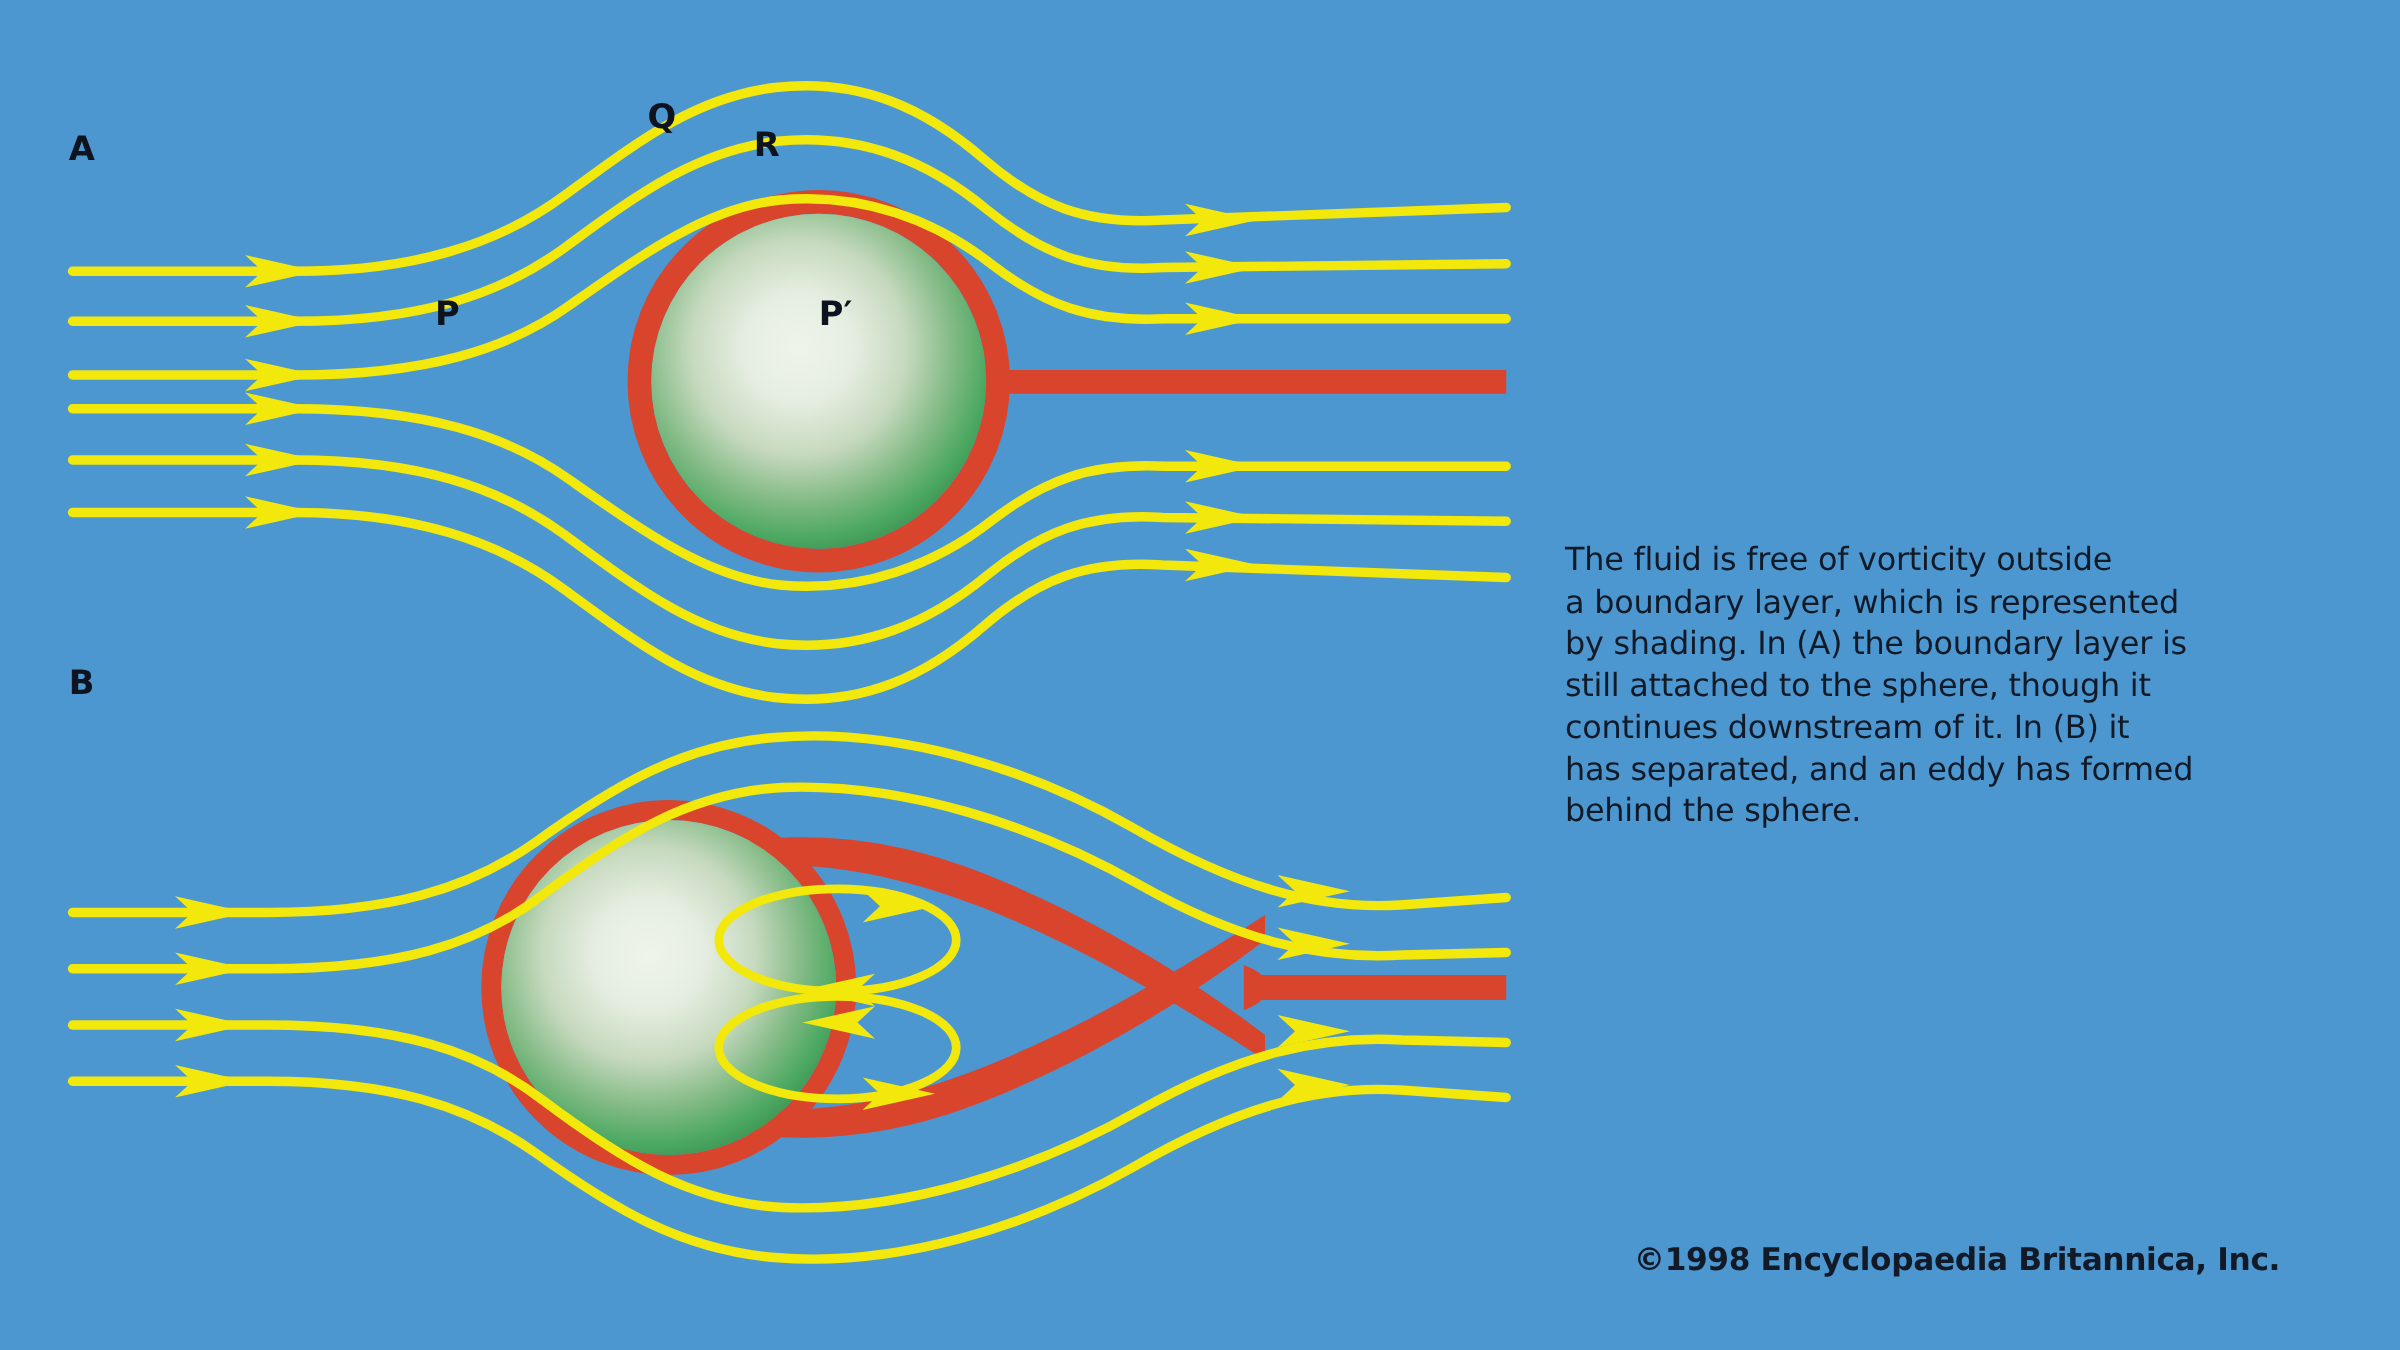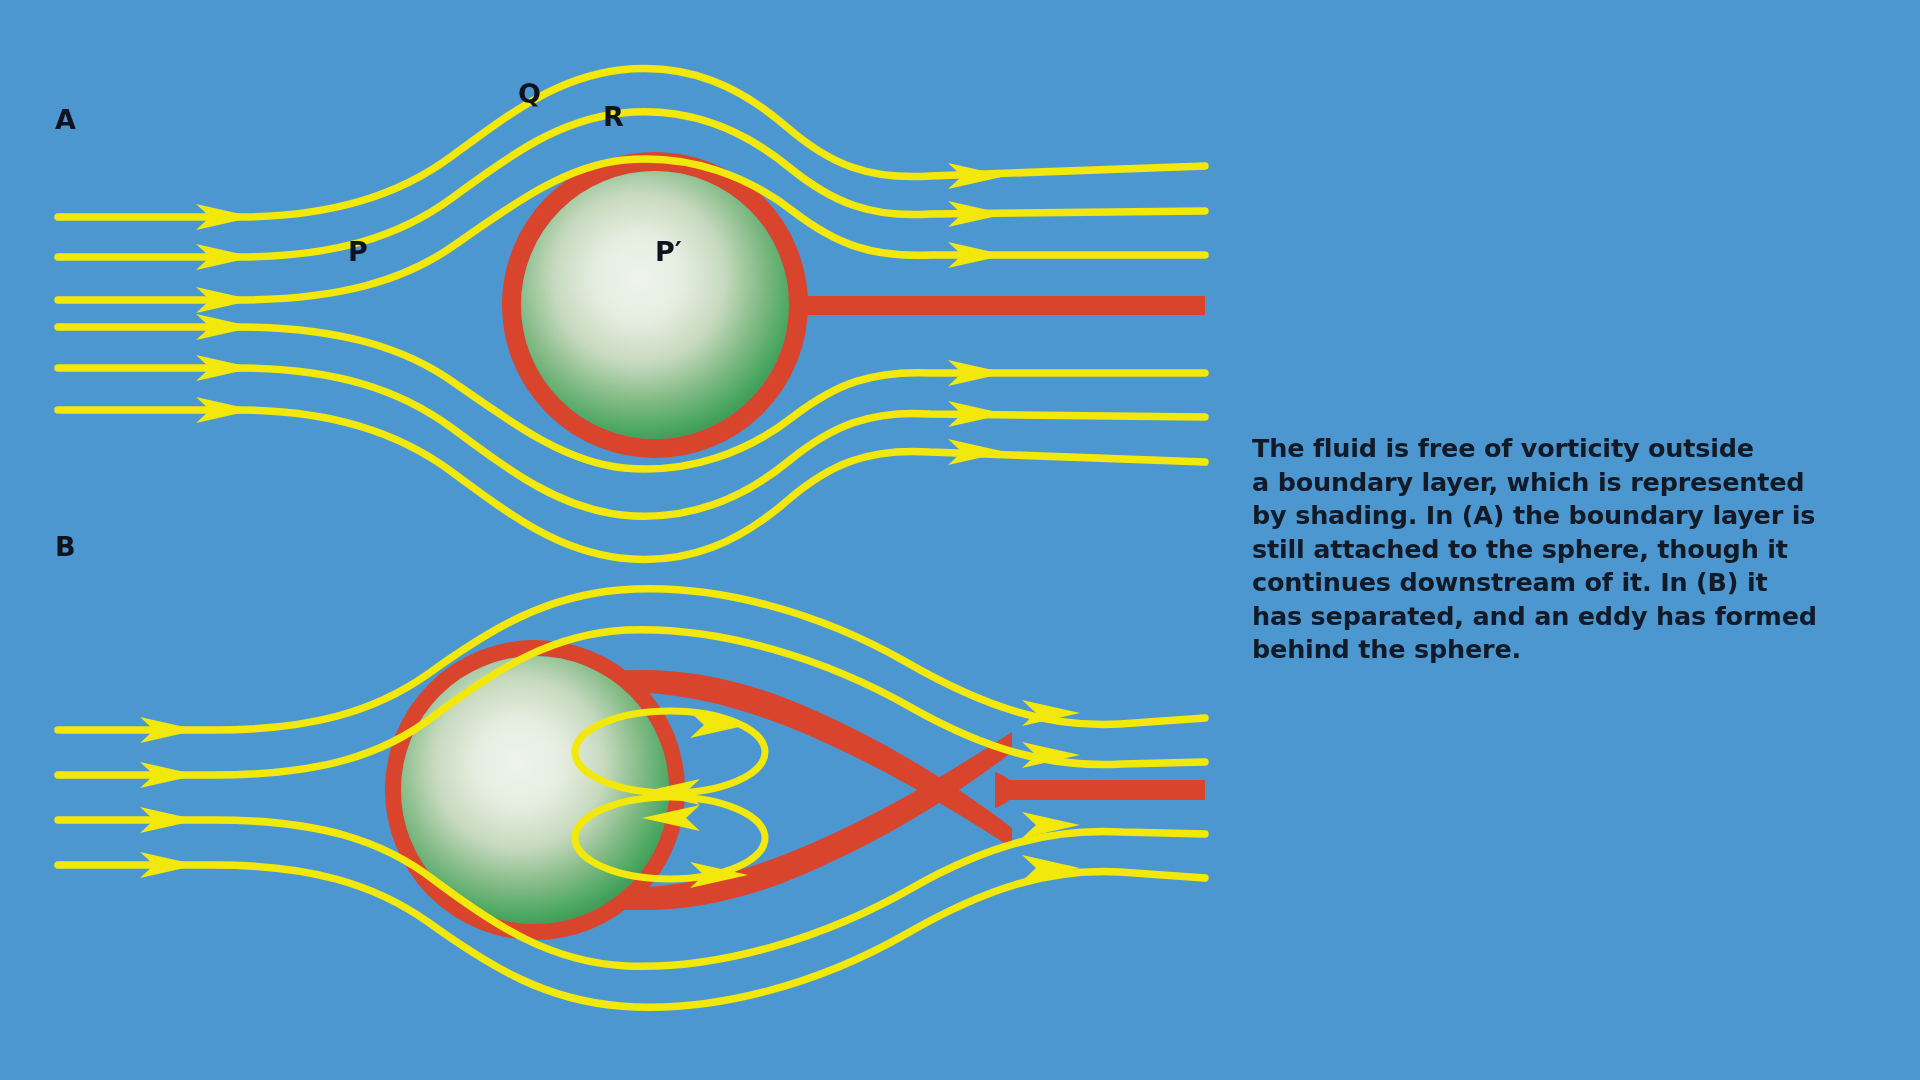--- a/index.html
+++ b/index.html
@@ -42,21 +42,21 @@
     white-space: pre;
   }
   #caption-block {
     position: absolute;
     left: 1252px;
     top: 432px;
     width: 660px;
     color: #111a26;
     font-family: "DejaVu Sans", sans-serif;
     font-size: 25.5px;
-    font-weight: 700;
+    font-weight: 400;
     line-height: 33.5px;
     letter-spacing: -0.2px;
     white-space: pre-line;
   }
   #copyright-line {
     position: absolute;
     left: 1307px;
     top: 993px;
     color: #111a26;
     font-family: "DejaVu Sans", sans-serif;
@@ -210,14 +210,15 @@
   <div class="point-label" style="left:655px; top:238px;">P′</div>
 
   <div id="caption-block">The fluid is free of vorticity outside
 a boundary layer, which is represented
 by shading. In (A) the boundary layer is
 still attached to the sphere, though it
 continues downstream of it.  In (B) it
 has separated, and an eddy has formed
 behind the sphere.</div>
 
+  <div id="copyright-line">©1998 Encyclopaedia Britannica, Inc.</div>
 
 </div>
 
 </body></html>

